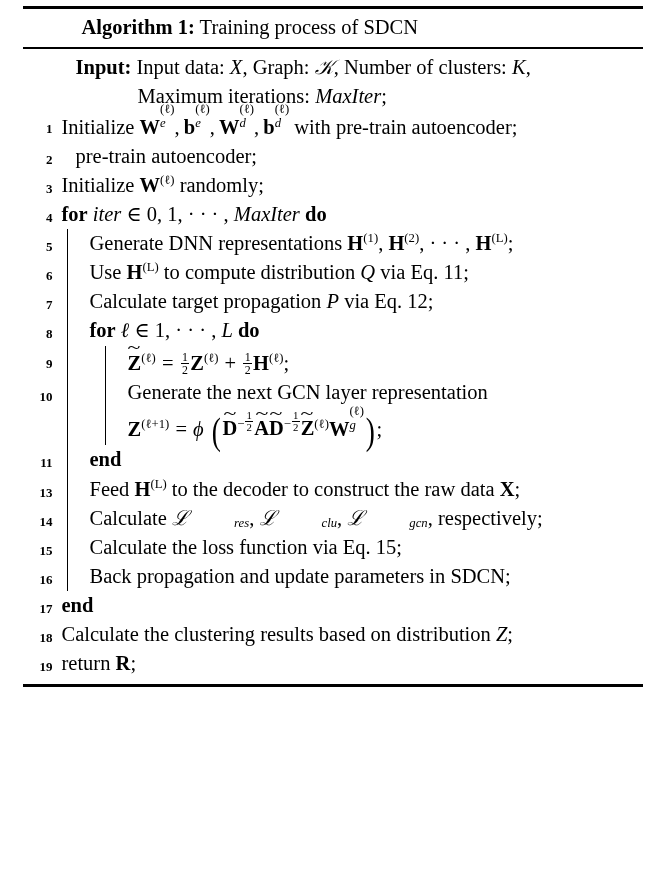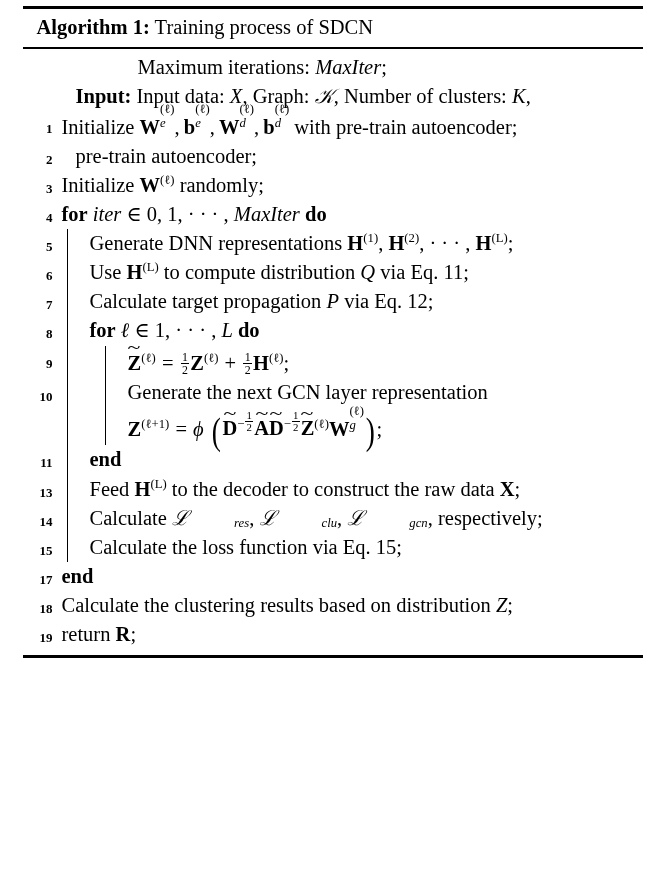--- a/index.html
+++ b/index.html
@@ -34,21 +34,21 @@
     font-size: 0;
     line-height: 0;
   }
 
   .caption {
     font-size: 20.5px;
     line-height: 1.5;
     padding: 3px 2px 4px 14px;
     white-space: nowrap;
   }
-  .caption .cap-label { font-weight: bold; }
+  .caption .cap-label { font-weight: bold; margin-left: 45px; }
 
   .body-block {
     padding-top: 4px;
     padding-bottom: 6px;
   }
 
   
   .aline {
     position: relative;
     display: flex;
@@ -182,26 +182,26 @@
     <span>Training process of SDCN</span>
   </div>
 
   <div class="rule-med"></div>
 
   <div class="body-block">
 
     <div class="aline">
       <div class="lineno"></div>
       <div class="content">
-        <span class="txt" style="padding-left:76px;">
-          <span>Maximum iterations: </span><span class="mi">MaxIter</span><span>;</span>
-        </span>
         <span class="txt hang">
           <span class="kw">Input:</span>
           <span>Input data: </span><span class="mi">X</span><span>, Graph: </span><span class="cal">𝒦</span><span>, Number of clusters: </span><span class="mi">K</span><span>,</span>
+        </span>
+        <span class="txt" style="padding-left:76px;">
+          <span>Maximum iterations: </span><span class="mi">MaxIter</span><span>;</span>
         </span>
       </div>
     </div>
 
 
     <div class="aline">
       <div class="lineno">1</div>
       <div class="content">
         <span class="txt">
           <span>Initialize </span><span class="mb">W</span><span class="supsub"><span class="su">(ℓ)</span><span class="sb mi">e</span></span><span>, </span><span class="mb">b</span><span class="supsub"><span class="su">(ℓ)</span><span class="sb mi">e</span></span><span>, </span><span class="mb">W</span><span class="supsub"><span class="su">(ℓ)</span><span class="sb mi">d</span></span><span>, </span><span class="mb">b</span><span class="supsub"><span class="su">(ℓ)</span><span class="sb mi">d</span></span><span> with pre-train autoencoder;</span>
@@ -335,20 +335,27 @@
     </div>
 
     <div class="aline">
       <div class="lineno">15</div>
       <div class="content">
         <span class="guide g1"></span>
         <span class="txt ind1">Calculate the loss function via Eq. 15;</span>
       </div>
     </div>
 
+    <div class="aline">
+      <div class="lineno">16</div>
+      <div class="content">
+        <span class="guide g1"></span>
+        <span class="txt ind1">Back propagation and update parameters in SDCN;</span>
+      </div>
+    </div>
 
     <div class="aline">
       <div class="lineno">17</div>
       <div class="content">
         <span class="txt kw">end</span>
       </div>
     </div>
 
     <div class="aline">
       <div class="lineno">18</div>

